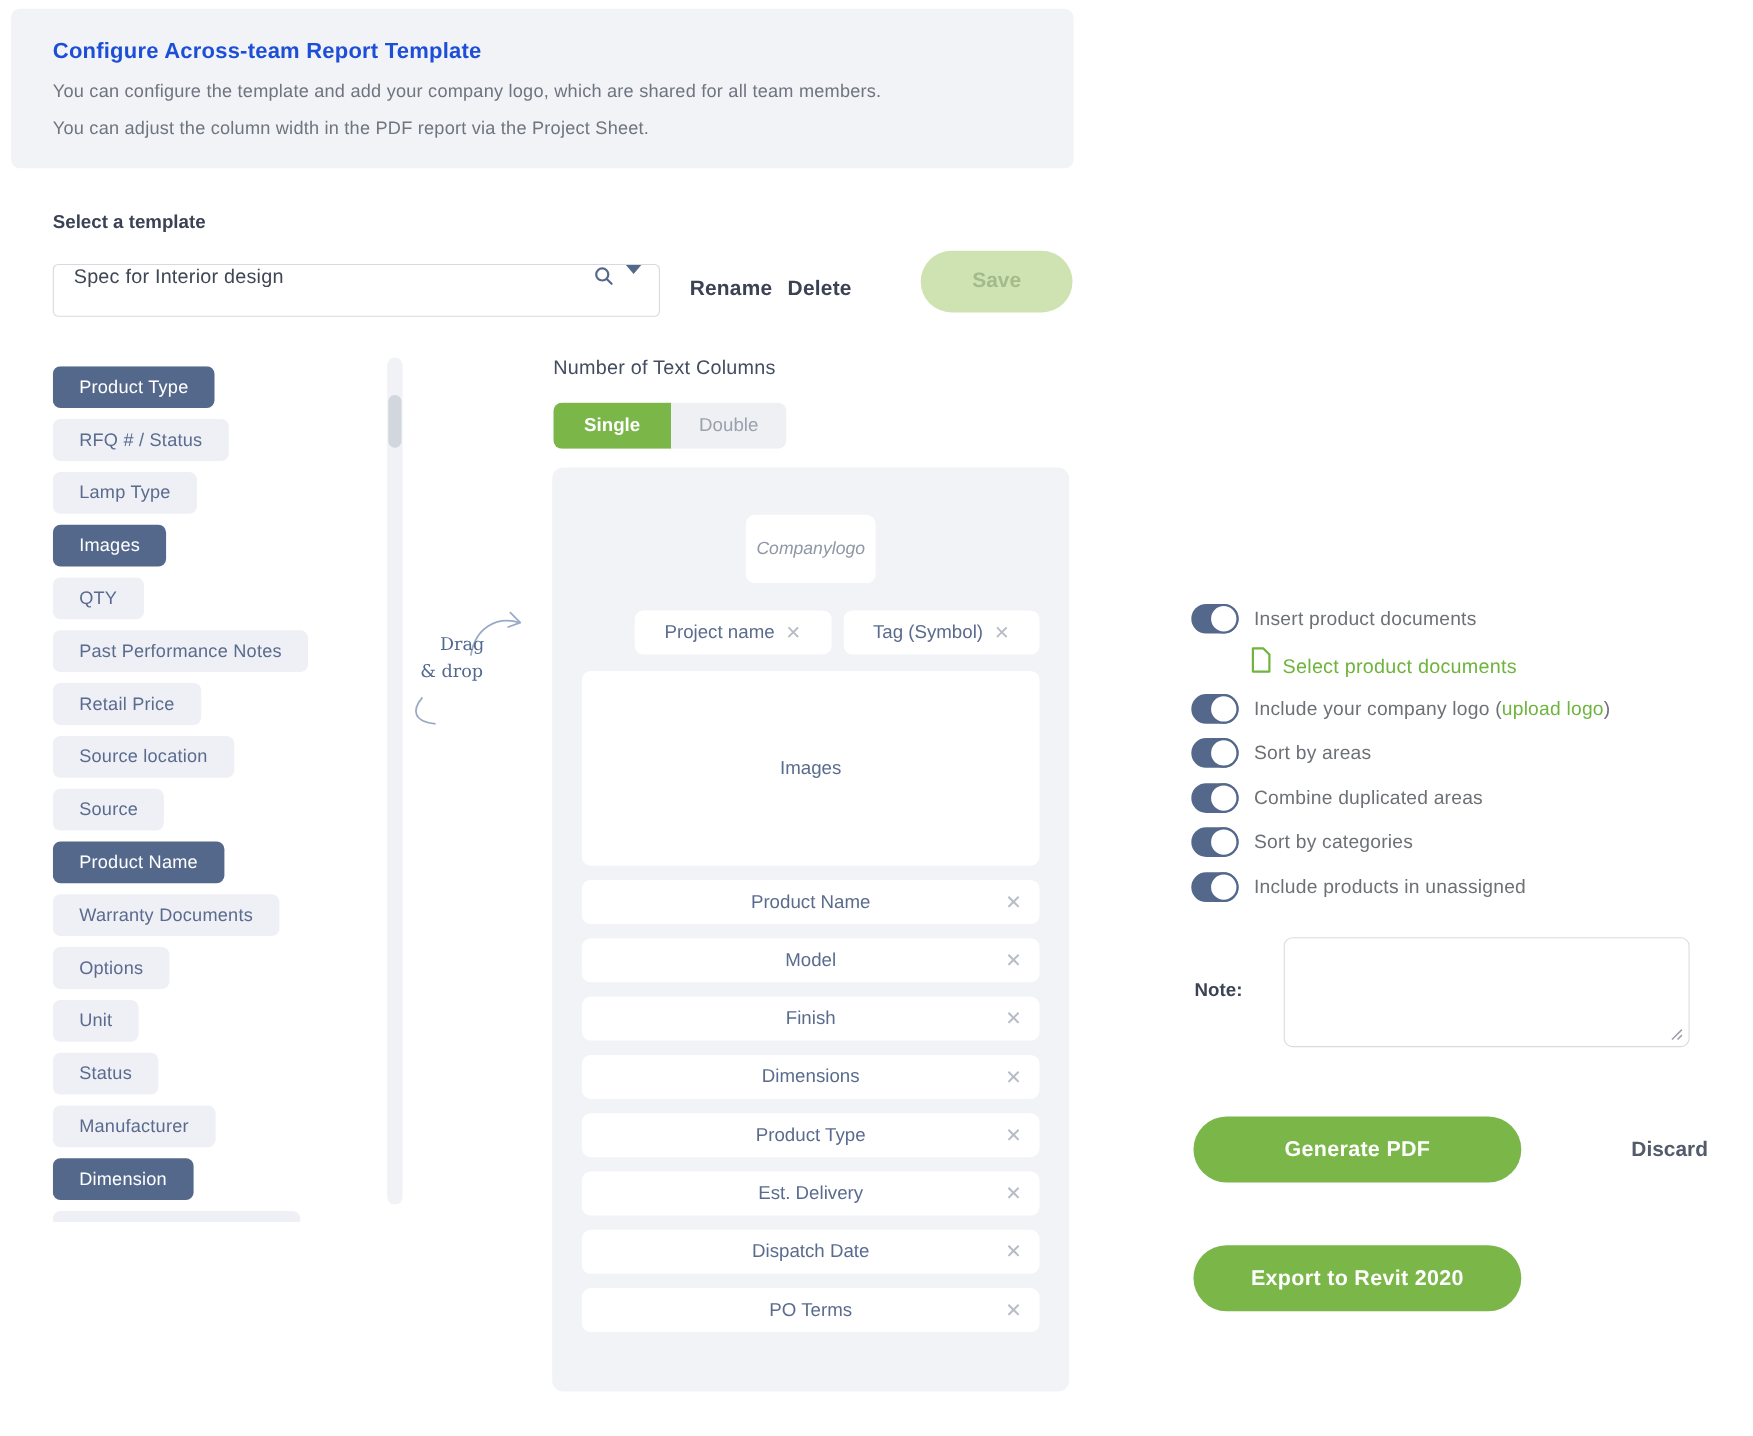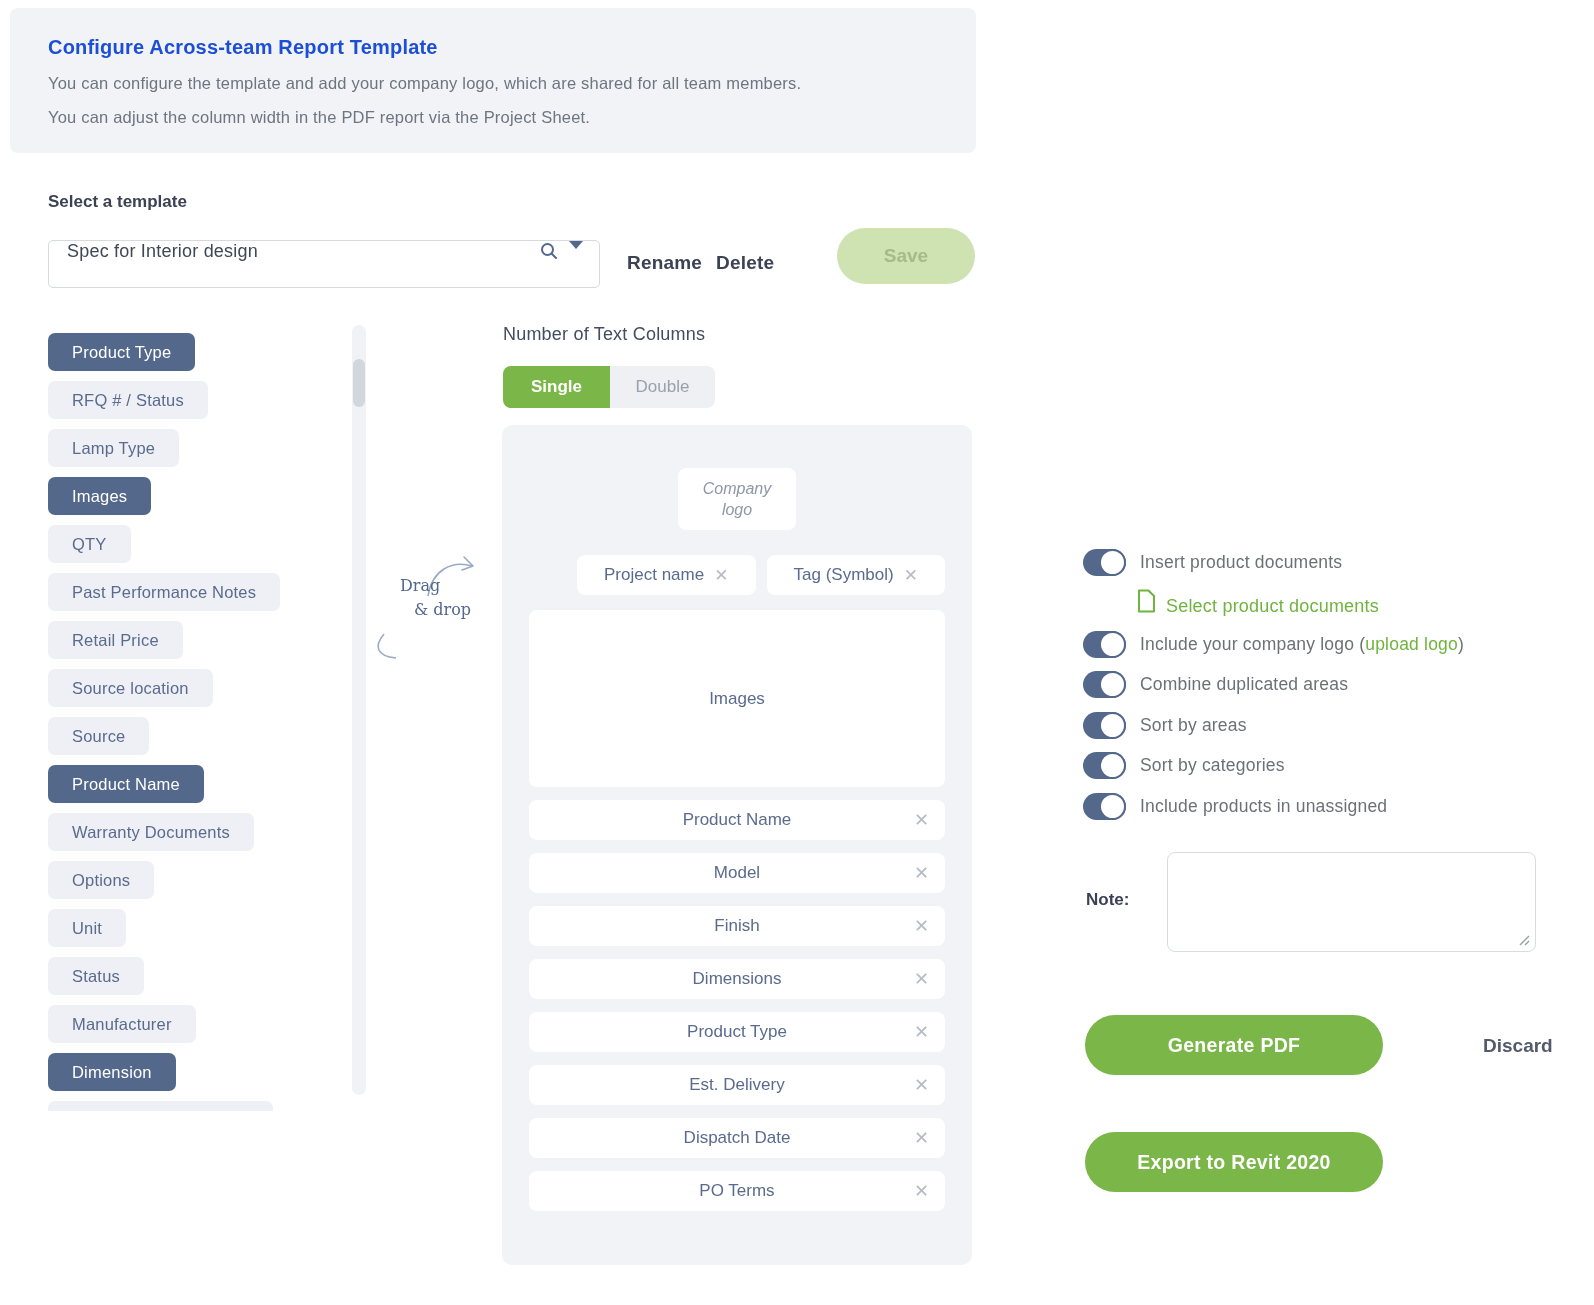--- a/index.html
+++ b/index.html
@@ -61,21 +61,21 @@
   .segmented .seg { height:42px; display:flex; align-items:center; justify-content:center; font-size:17px; cursor:pointer; }
   .segmented .seg.on  { width:107px; background:#7ab648; color:#fff; font-weight:bold; }
   .segmented .seg.off { width:105px; background:#eef0f4; color:#9aa1ad; }
 
   .preview-panel {
     left:502px; top:425px; width:470px; height:840px;
     background:#f1f3f6; border-radius:10px; padding:0 27px;
   }
   .logo-card {
     width:118px; height:62px; background:#fff; border-radius:8px; margin:43px auto 0;
-    display:flex; flex-direction:column; align-items:center; justify-content:center;
+    display:flex; flex-direction:row; align-items:center; justify-content:center;
     font-style:italic; font-size:16px; color:#8f97a6; line-height:21px;
   }
   .hdr-chips { display:flex; gap:11px; margin-top:25px;padding-left:48px; }
   .hdr-chip {
     flex:1; height:40px; background:#fff; border-radius:8px;
     display:flex; align-items:center; justify-content:center; gap:10px;
     font-size:17px; color:#5a6b8e; cursor:grab;
   }
   .x-icon { color:#b6bcc6; font-size:17px; cursor:pointer; line-height:1; }
   .images-block {
@@ -166,21 +166,21 @@
   <div class="thumb"></div>
 </div>
 
 <div class="abs drag-note">
   <svg width="110" height="115" viewBox="0 0 110 115">
     <path d="M58 48 C 62 22, 82 12, 102 18" fill="none" stroke="#9aaac4" stroke-width="1.6"></path>
     <path d="M94 9 L103 18 L92 22" fill="none" stroke="#9aaac4" stroke-width="1.6" stroke-linecap="round" stroke-linejoin="round"></path>
     <path d="M14 86 C 4 98, 6 108, 26 110" fill="none" stroke="#9aaac4" stroke-width="1.6"></path>
   </svg>
   <span class="serif" style="left:30px; top:28px;">Drag</span>
-  <span class="serif" style="left:12px; top:52px;margin-left:32px;">&amp; drop</span>
+  <span class="serif" style="left:12px; top:52px;">&amp; drop</span>
 </div>
 
 <div class="abs col-heading">Number of Text Columns</div>
 <div class="abs segmented">
   <div class="seg on">Single</div>
   <div class="seg off">Double</div>
 </div>
 
 <div class="abs preview-panel">
   <div class="logo-card">
@@ -251,27 +251,27 @@
   <div class="opt-row">
     <div class="toggle">
         <div class="knob"></div>
       </div>
     <span class="opt-label"><span>Include your company logo (</span><span class="green link">upload logo</span><span>)</span></span>
   </div>
   <div class="opt-row">
     <div class="toggle">
         <div class="knob"></div>
       </div>
+    <span class="opt-label">Sort by areas</span>
+  </div>
+  <div class="opt-row">
+    <div class="toggle">
+        <div class="knob"></div>
+      </div>
     <span class="opt-label">Combine duplicated areas</span>
-  </div>
-  <div class="opt-row">
-    <div class="toggle">
-        <div class="knob"></div>
-      </div>
-    <span class="opt-label">Sort by areas</span>
   </div>
   <div class="opt-row">
     <div class="toggle">
         <div class="knob"></div>
       </div>
     <span class="opt-label">Sort by categories</span>
   </div>
   <div class="opt-row">
     <div class="toggle">
         <div class="knob"></div>

